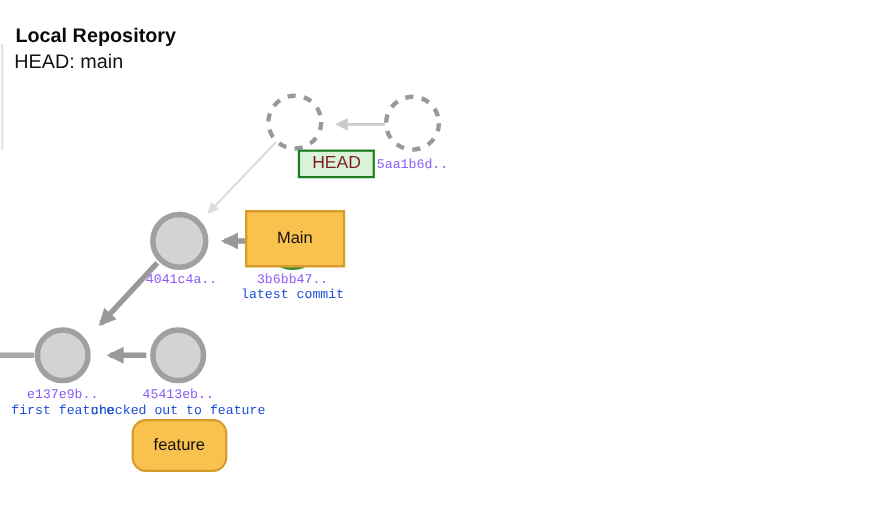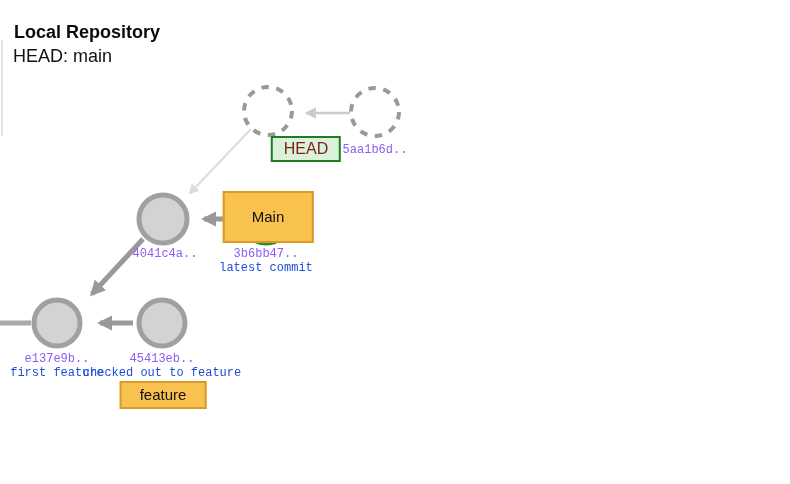--- a/index.html
+++ b/index.html
@@ -36,21 +36,21 @@
     background:#d9f2d9;border:2px solid #1f7d1f;
     font-size:16px;font-weight:normal;color:#7f1d1d;
     padding:1px 11px;line-height:20px;white-space:nowrap;margin-left:40px;
   }
   .branch-badge{
     position:absolute;transform:translateX(-50%);z-index:4;
     background:#f9c14e;border:2px solid #d89b2b;
     font-size:15px;color:#111;line-height:20px;white-space:nowrap;
   }
   .branch-main{left:268px;top:156px;padding:14px 27px;margin-top:25px;}
-  .branch-feature{left:163px;top:371px;padding:2px 18px;}
+  .branch-feature{left:163px;top:371px;padding:12px 18px;border-radius:13px;}
 </style>
 </head>
 <body>
 
 <div class="stage">
 
   <div class="edge-line"></div>
 
   <svg class="graph" width="790" height="484" viewBox="0 0 790 484">
     <defs>

